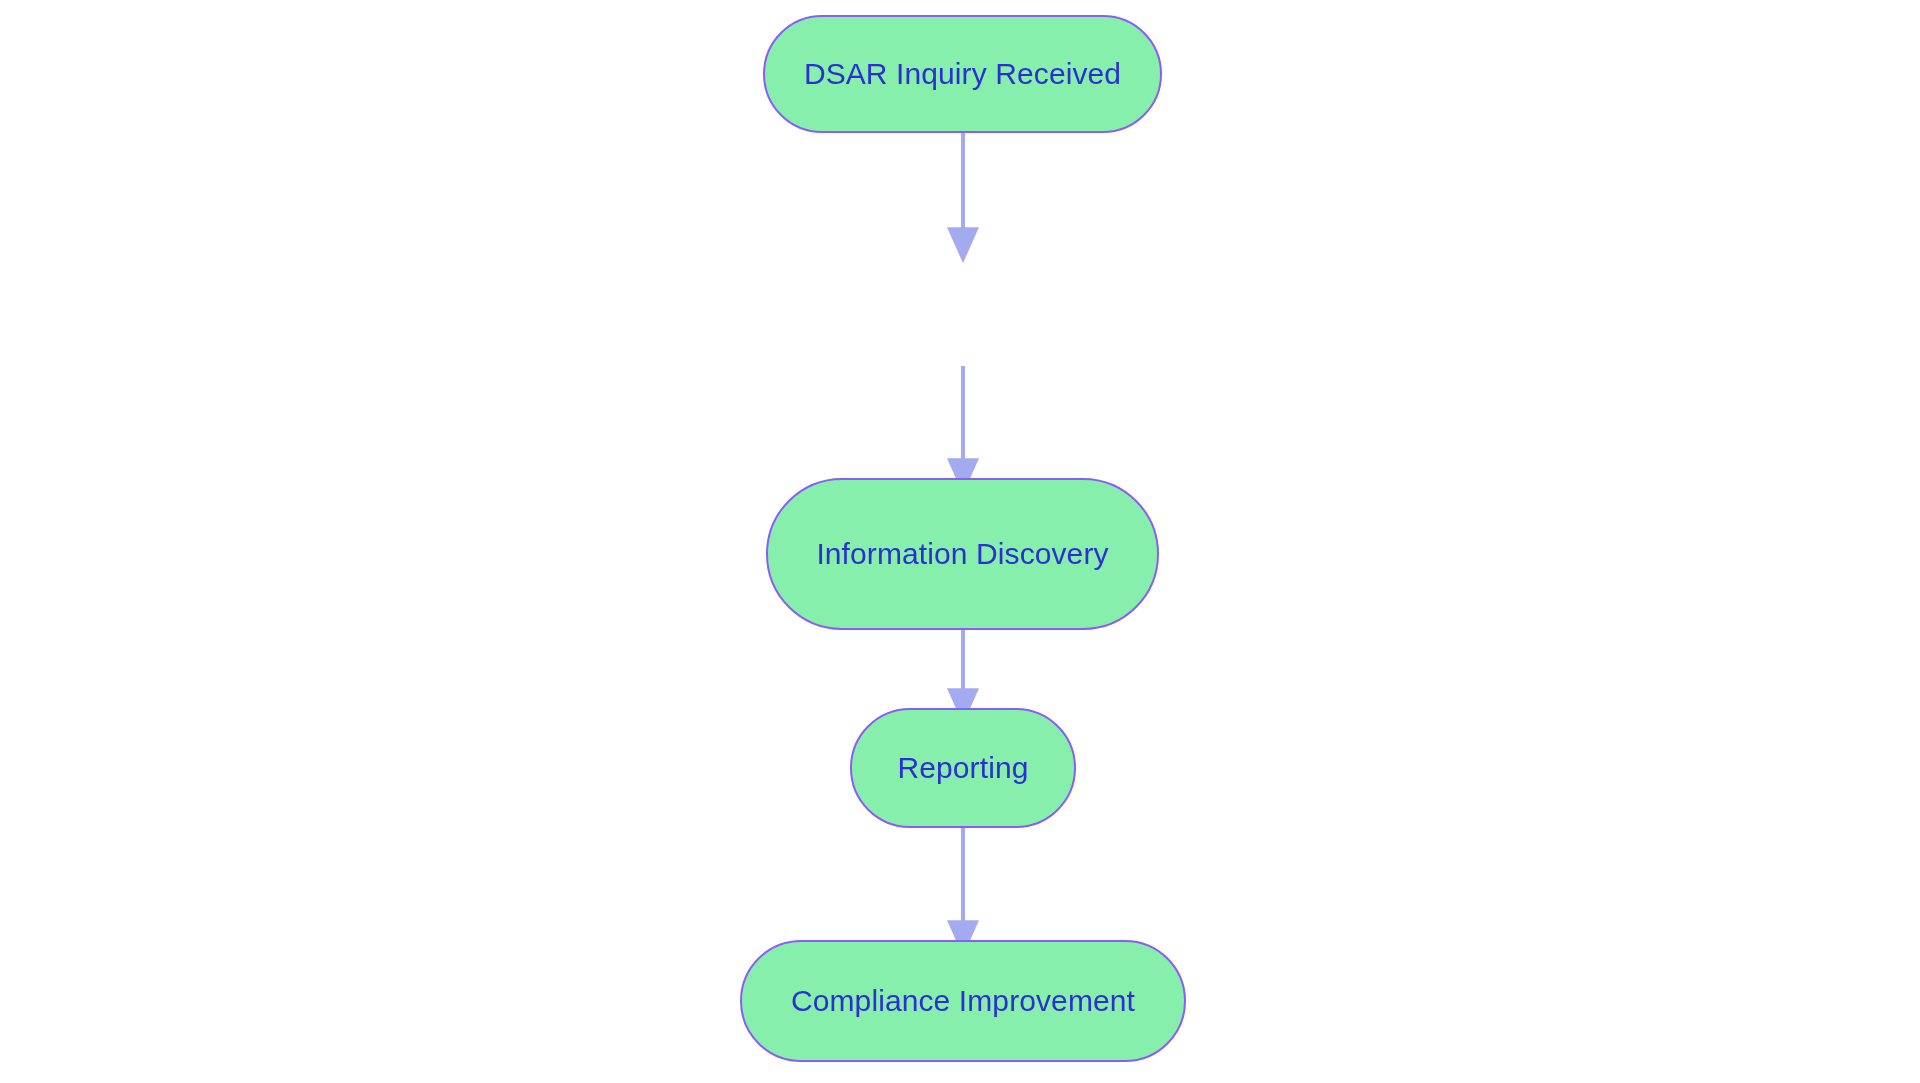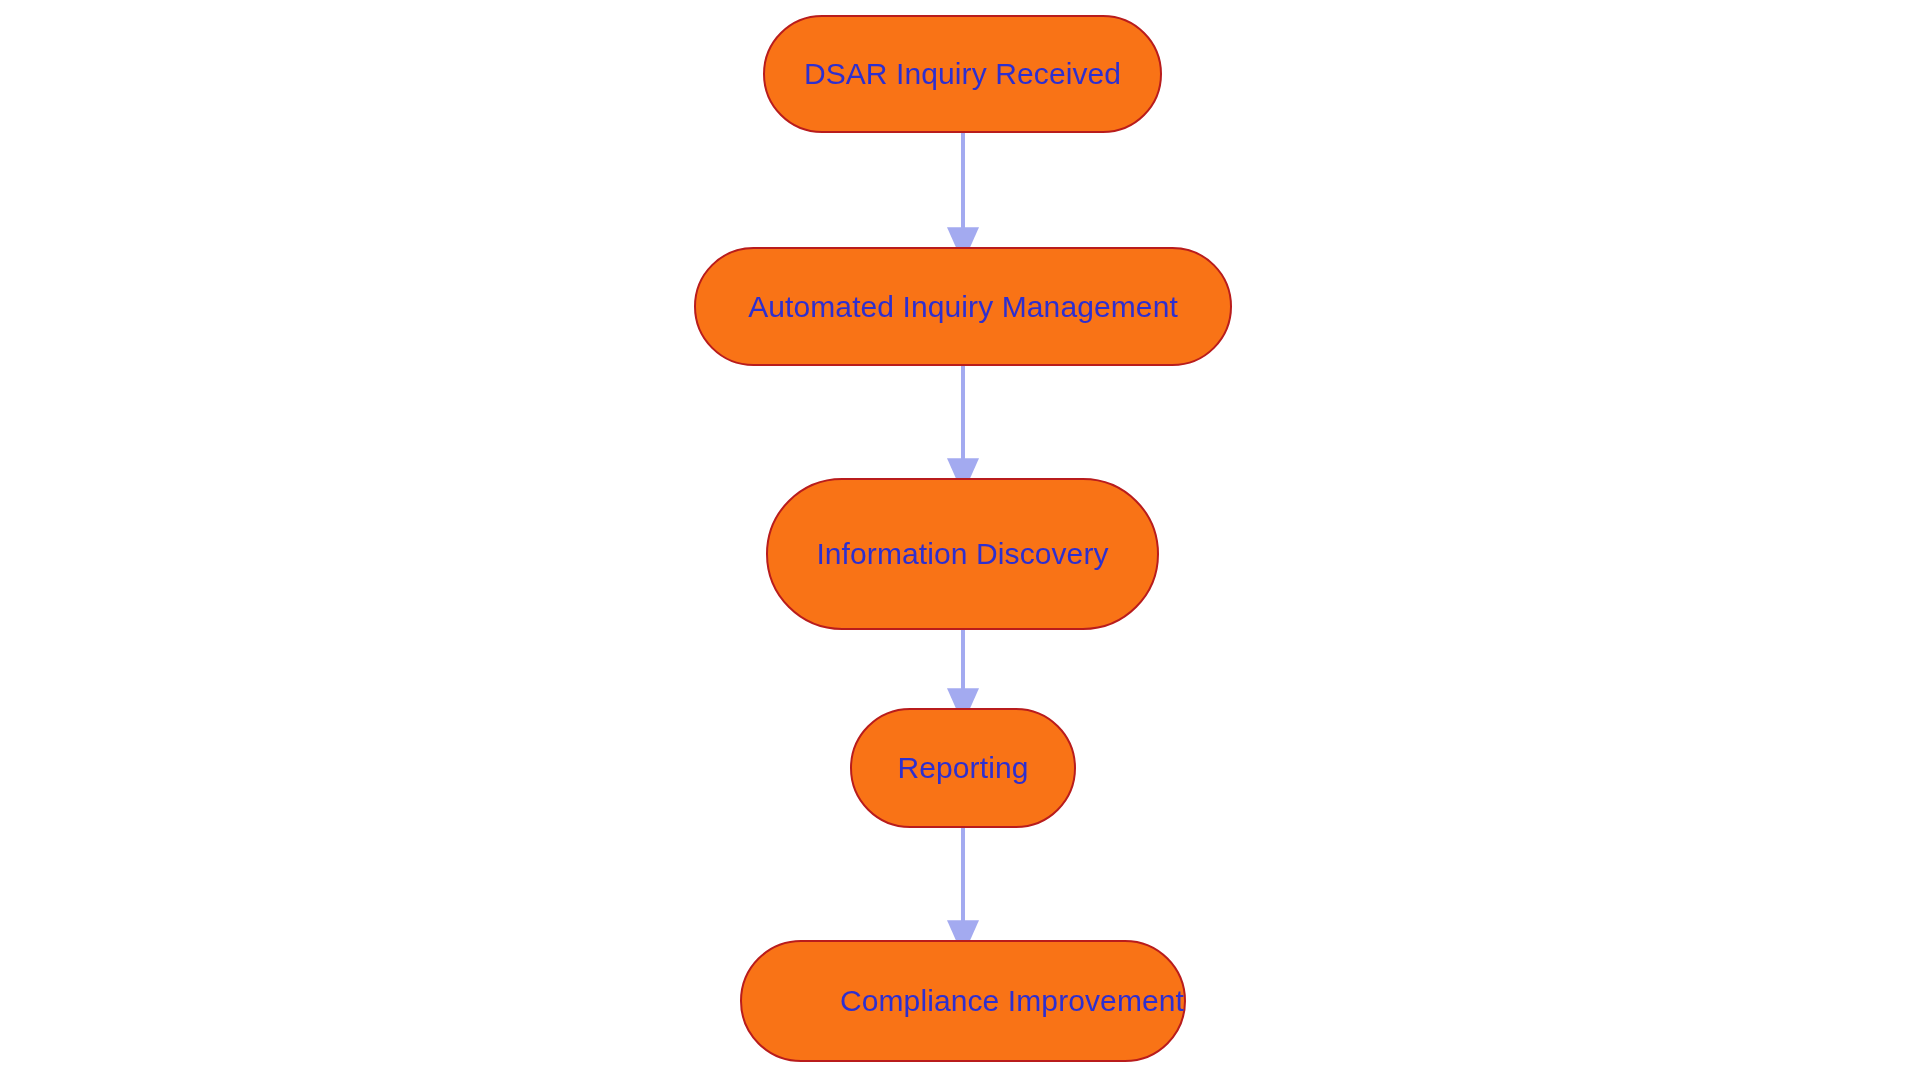--- a/index.html
+++ b/index.html
@@ -30,43 +30,43 @@
     height: 1083px;
     pointer-events: none;
   }
 
   .flow-node {
     position: absolute;
     box-sizing: border-box;
     display: flex;
     align-items: center;
     justify-content: center;
-    background: #f97316;
-    border: 2px solid #b91c1c;
+    background: #86efac;
+    border: 2px solid #8b5cf6;
     border-radius: 999px;
     text-align: center;
     z-index: 2;
   }
 
   .flow-node-label {
     color: #2d2fd0;
     font-size: 30px;
     font-weight: 400;
     line-height: 1.2;
     letter-spacing: 0.1px;
     white-space: nowrap;
     font-family: "Liberation Sans", "DejaVu Sans", sans-serif;
   }
 
   
   #node-0 { left: 763px; top: 15px;  width: 399px; height: 118px; }
   #node-1 { left: 694px; top: 247px; width: 538px; height: 119px; }
   #node-2 { left: 766px; top: 478px; width: 393px; height: 152px; }
   #node-3 { left: 850px; top: 708px; width: 226px; height: 120px; }
-  #node-4 { left: 740px; top: 940px; width: 446px; height: 122px; justify-content: flex-end; }
+  #node-4 { left: 740px; top: 940px; width: 446px; height: 122px; }
 </style>
 </head>
 <body>
 
 <div id="flow-canvas">
 
   <svg id="edge-layer" viewBox="0 0 1920 1083" width="1920" height="1083" xmlns="http://www.w3.org/2000/svg">
     <defs>
       <marker id="arrowhead" markerWidth="9" markerHeight="8" refX="1.2" refY="4" orient="auto" markerUnits="strokeWidth">
         <path d="M0,0 L9,4 L0,8 z" fill="#a3aaf0"></path>
@@ -79,23 +79,20 @@
 
     <line x1="963" y1="598" x2="963" y2="693" stroke="#a3aaf0" stroke-width="4" marker-end="url(#arrowhead)"></line>
 
     <line x1="963" y1="828" x2="963" y2="925" stroke="#a3aaf0" stroke-width="4" marker-end="url(#arrowhead)"></line>
   </svg>
 
   <div class="flow-node" id="node-0">
     <span class="flow-node-label">DSAR Inquiry Received</span>
   </div>
 
-  <div class="flow-node" id="node-1">
-    <span class="flow-node-label">Automated Inquiry Management</span>
-  </div>
 
   <div class="flow-node" id="node-2">
     <span class="flow-node-label">Information Discovery</span>
   </div>
 
   <div class="flow-node" id="node-3">
     <span class="flow-node-label">Reporting</span>
   </div>
 
   <div class="flow-node" id="node-4">

